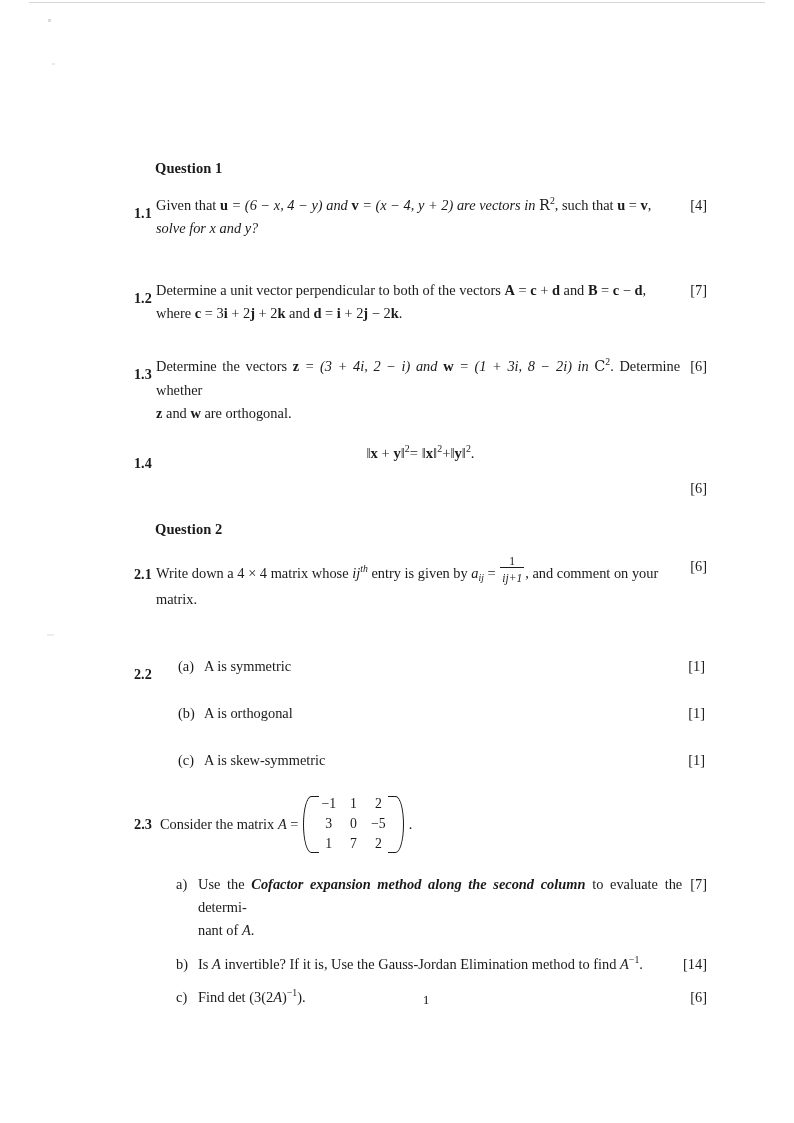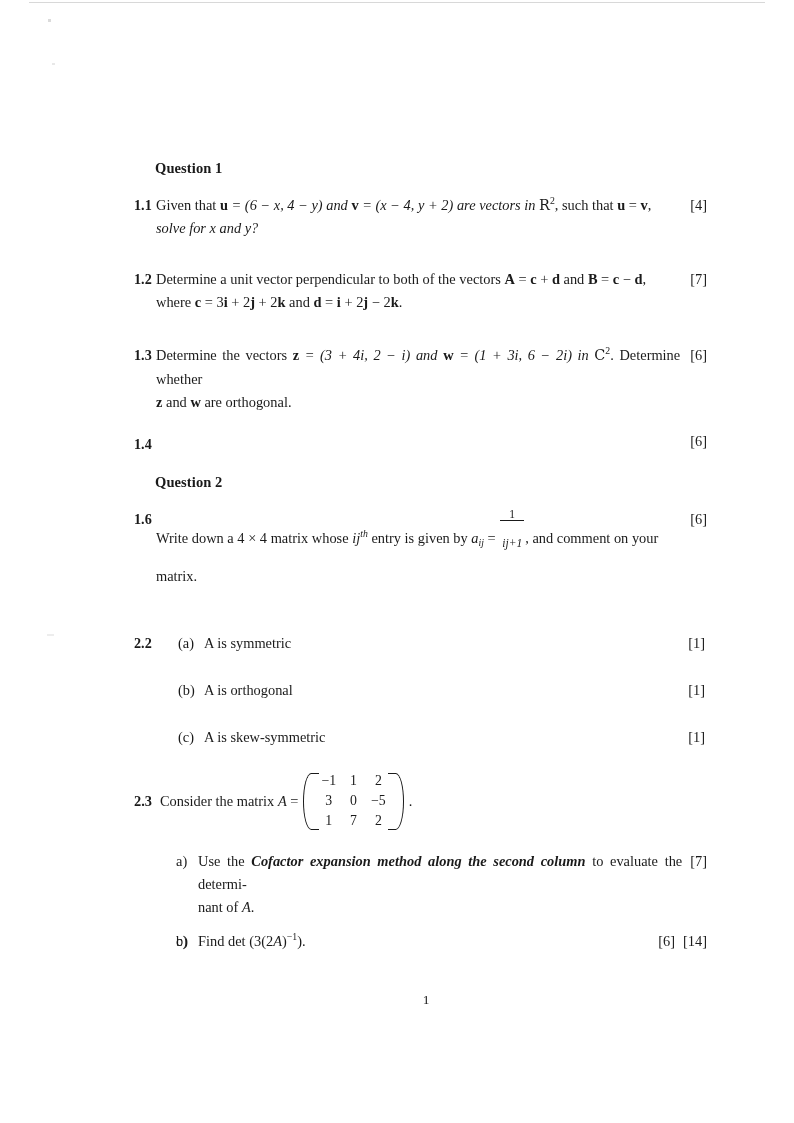--- a/index.html
+++ b/index.html
@@ -53,30 +53,30 @@
   .item {
     position: relative;
     padding-left: 22px;
     font-size: 14.4px;
     line-height: 1.62;
     text-align: justify;
   }
   .item .num {
     position: absolute;
     left: 0;
-    top: 0;
+    top: 8px;
     font-weight: bold;
     font-size: 14.2px;
   }
   .item .mark {
     float: right;
     margin-left: 10px;
   }
   .i11 { margin-top: 17px; }
-  .i12 { margin-top: 27px; }
+  .i12 { margin-top: 38px; }
   .i13 { margin-top: 30px; }
   .i14 { margin-top: 19px; }
   .i21 { margin-top: 17px; }
   .i22 { margin-top: 43px; }
   .i23 { margin-top: 22px; }
 
   
   .display-eq {
     text-align: center;
     font-size: 14.6px;
@@ -125,21 +125,21 @@
   
   .frac {
     display: inline-block;
     vertical-align: -0.42em;
     text-align: center;
     font-size: .8em;
     line-height: 1.05;
     margin: 0 1px;
   }
   .frac .top { display: block; padding: 0 2px; }
-  .frac .bot { display: block; border-top: 1px solid #1a1a1a; padding: 16px 2px; }
+  .frac .bot { display: block; border-top: 1px solid #1a1a1a; padding: 4px 2px; }
 
   
   .matrix-row {
     display: flex;
     align-items: center;
     margin-top: 22px;
     font-size: 14.4px;
   }
   .matrix-row .lead { white-space: nowrap; }
   .mat {
@@ -201,34 +201,35 @@
 
     <div class="item i12">
       <span class="num">1.2</span>
       <span class="mark">[7]</span>
       <span><span>Determine a unit vector perpendicular to both of the vectors </span><span class="bvec">A</span><span> = </span><span class="bvec">c</span><span> + </span><span class="bvec">d</span><span> and </span><span class="bvec">B</span><span> = </span><span class="bvec">c</span><span> − </span><span class="bvec">d</span><span>,</span><br><span><span>where </span><span class="bvec">c</span><span> = 3</span><span class="bvec">i</span><span> + 2</span><span class="bvec">j</span><span> + 2</span><span class="bvec">k</span><span> and </span><span class="bvec">d</span><span> = </span><span class="bvec">i</span><span> + 2</span><span class="bvec">j</span><span> − 2</span><span class="bvec">k</span><span>.</span></span></span>
     </div>
 
     <div class="item i13">
       <span class="num">1.3</span>
       <span class="mark">[6]</span>
-      <span><span>Determine the vectors </span><span class="bvec">z</span><span class="mi"> = (3 + 4i, 2 − i) and </span><span class="bvec">w</span><span class="mi"> = (1 + 3i, 6 − 2i) in </span><span class="blackboard">C</span><sup>2</sup><span>. Determine whether</span><br><span><span class="bvec">z</span><span> and </span><span class="bvec">w</span><span> are orthogonal.</span></span></span>
+      <span><span>Determine the vectors </span><span class="bvec">z</span><span class="mi"> = (3 + 4i, 2 − i) and </span><span class="bvec">w</span><span class="mi"> = (1 + 3i, 8 − 2i) in </span><span class="blackboard">C</span><sup>2</sup><span>. Determine whether</span><br><span><span class="bvec">z</span><span> and </span><span class="bvec">w</span><span> are orthogonal.</span></span></span>
     </div>
 
     <div class="item i14">
       <span class="num">1.4</span>
     </div>
 
+    <div class="display-eq"><span>‖</span><span class="bvec">x</span><span> + </span><span class="bvec">y</span><span>‖</span><sup>2</sup><span>= </span><span>‖</span><span class="bvec">x</span><span>‖</span><sup>2</sup><span>+</span><span>‖</span><span class="bvec">y</span><span>‖</span><sup>2</sup><span>.</span></div>
 
     <div class="mark-line">[6]</div>
 
     <div class="q-heading q2-heading">Question 2</div>
 
     <div class="item i21">
-      <span class="num">1.6</span>
+      <span class="num">2.1</span>
       <span class="mark">[6]</span>
       <span><span>Write down a 4 × 4 matrix whose </span><span class="mi">ij</span><sup class="mi">th</sup><span> entry is given by </span><span class="mi">a</span><sub class="mi">ij</sub><span> = </span><span class="frac"><span class="top">1</span><span class="bot mi">ij+1</span></span><span>, and comment on your</span><br><span>matrix.</span></span>
     </div>
 
     <div class="item i22">
       <span class="num">2.2</span>
     </div>
 
     <div class="sub">
       <span class="mark">[1]</span>
@@ -274,20 +275,21 @@
 
     <div class="sub2 first">
       <span class="lbl">a)</span>
       <span class="mark">[7]</span>
       <span><span>Use the </span><span class="emph">Cofactor expansion method along the second column</span><span> to evaluate the determi-</span><br><span>nant of </span><span class="mi">A</span><span>.</span></span>
     </div>
 
     <div class="sub2">
       <span class="lbl">b)</span>
       <span class="mark">[14]</span>
+      <span><span>Is </span><span class="mi">A</span><span> invertible? If it is, Use the Gauss-Jordan Elimination method to find </span><span class="mi">A</span><sup>−1</sup><span>.</span></span>
     </div>
 
     <div class="sub2">
       <span class="lbl">c)</span>
       <span class="mark">[6]</span>
       <span><span>Find det </span><span>(</span><span>3(2</span><span class="mi">A</span><span>)</span><sup>−1</sup><span>)</span><span>.</span></span>
     </div>
 
   </div>
 

